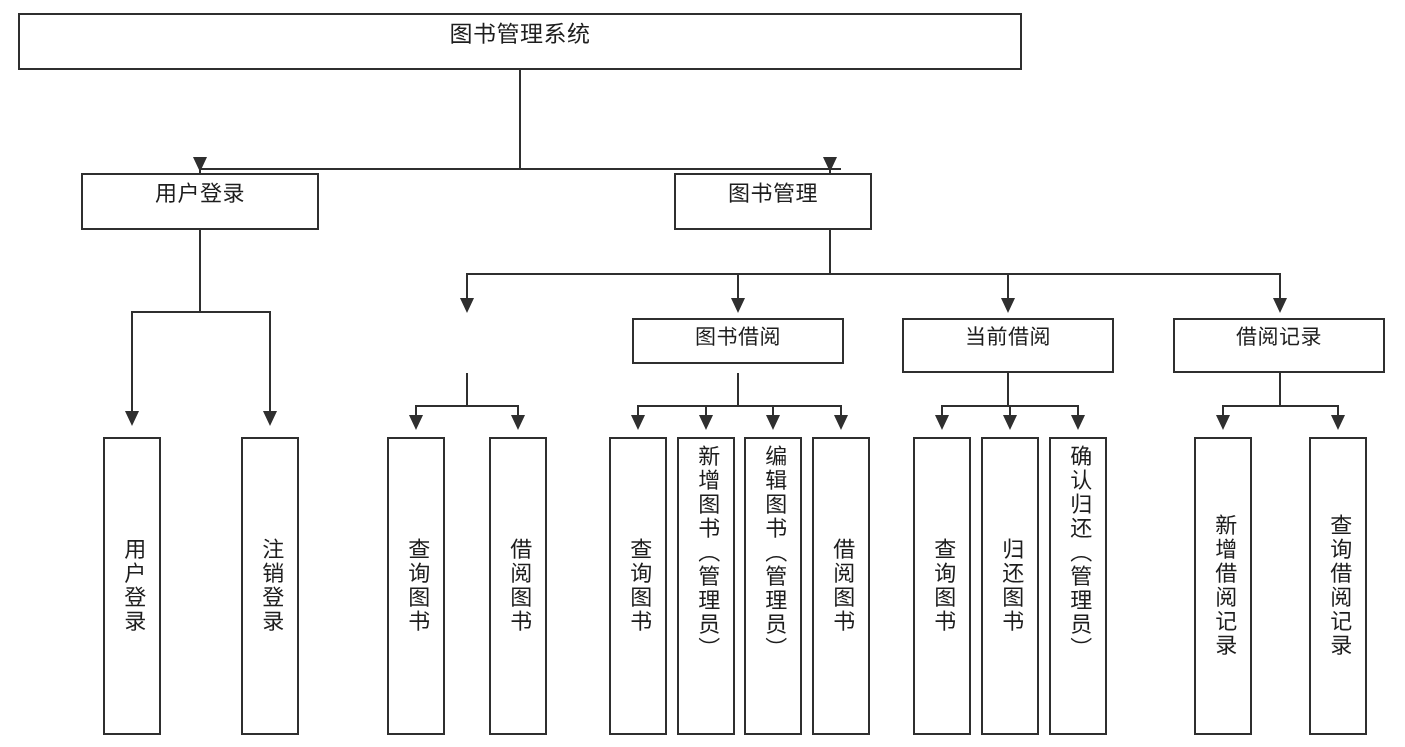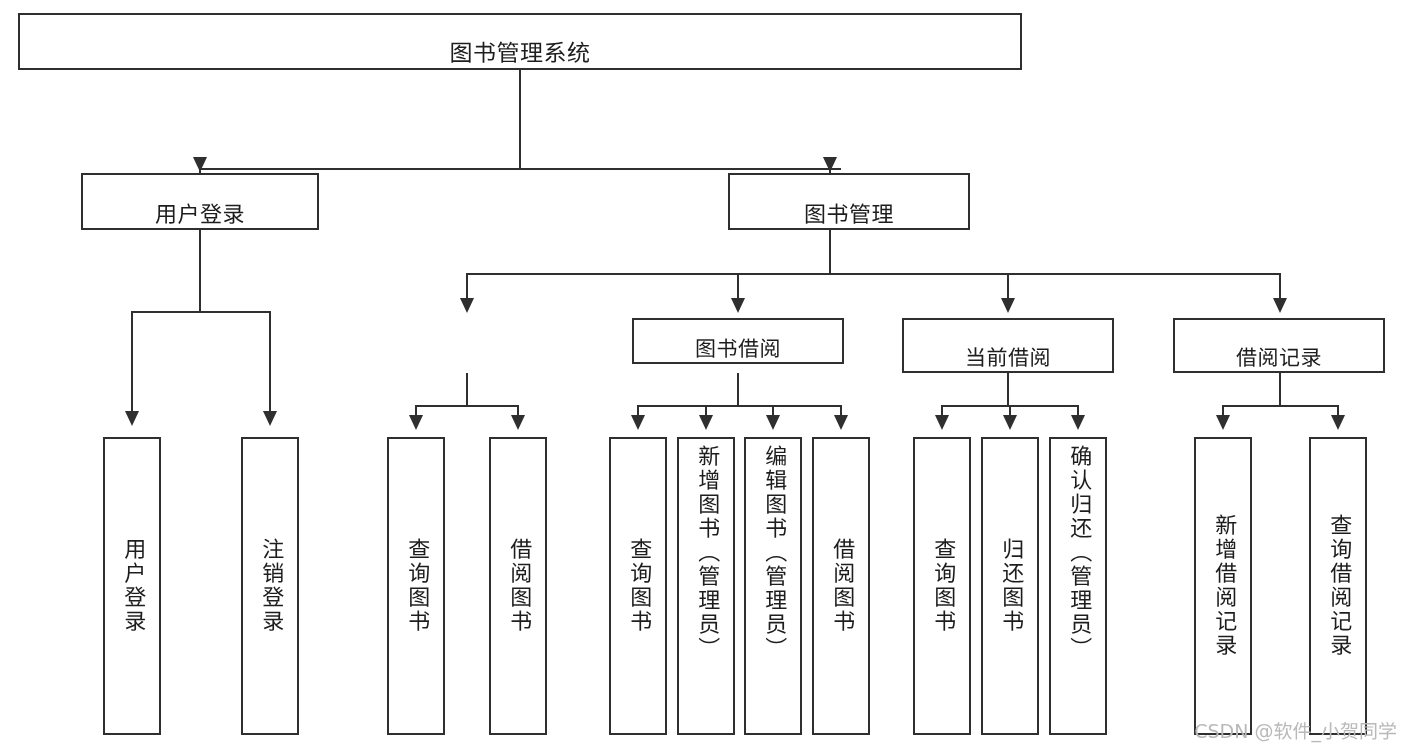--- a/index.html
+++ b/index.html
@@ -15,21 +15,21 @@
     background:#ffffff;
     overflow:hidden;
   }
   
   .node{
     position:absolute;
     box-sizing:border-box;
     border:2px solid #2f2f2f;
     background:#ffffff;
     display:flex;
-    align-items:flex-end;
+    align-items:flex-start;
     justify-content:center;
     color:#1d1d1d;
     letter-spacing:0.5px;
   }
   .node.root{
     font-size:23px;
   }
   .node.lvl1{
     font-size:22px;
   }
@@ -96,21 +96,21 @@
   <div class="hline" style="left:199px;top:168px;width:642px;"></div>
   <div class="vline" style="left:199px;top:168px;height:34px;"></div>
   <div class="arrow" style="left:193px;top:157px;"></div>
   <div class="vline" style="left:829px;top:168px;height:34px;"></div>
   <div class="arrow" style="left:823px;top:157px;"></div>
 
   <div class="node lvl1" style="left:81px;top:173px;width:238px;height:57px;">
     <span>用户登录</span>
   </div>
 
-  <div class="node lvl1" style="left:728px;top:173px;width:242px;height:57px;font-family:Liberation Serif, serif;">
+  <div class="node lvl1" style="left:674px;top:173px;width:198px;height:57px;font-family:Liberation Serif, serif;">
     <span>图书管理</span>
   </div>
 
   <div class="vline" style="left:199px;top:230px;height:83px;"></div>
   <div class="hline" style="left:131px;top:311px;width:138px;"></div>
   <div class="vline" style="left:131px;top:311px;height:110px;"></div>
   <div class="arrow" style="left:125px;top:411px;"></div>
   <div class="vline" style="left:269px;top:311px;height:110px;"></div>
   <div class="arrow" style="left:263px;top:411px;"></div>
 
@@ -214,15 +214,14 @@
   </div>
 
   <div class="node leaf center" style="left:1194px;top:437px;width:58px;height:298px;">
     <span class="vtext">新增借阅记录</span>
   </div>
 
   <div class="node leaf center" style="left:1309px;top:437px;width:58px;height:298px;">
     <span class="vtext">查询借阅记录</span>
   </div>
 
-  <div id="watermark">CSDN @软件_小贺同学</div>
 
 </div>
 
 </body></html>

